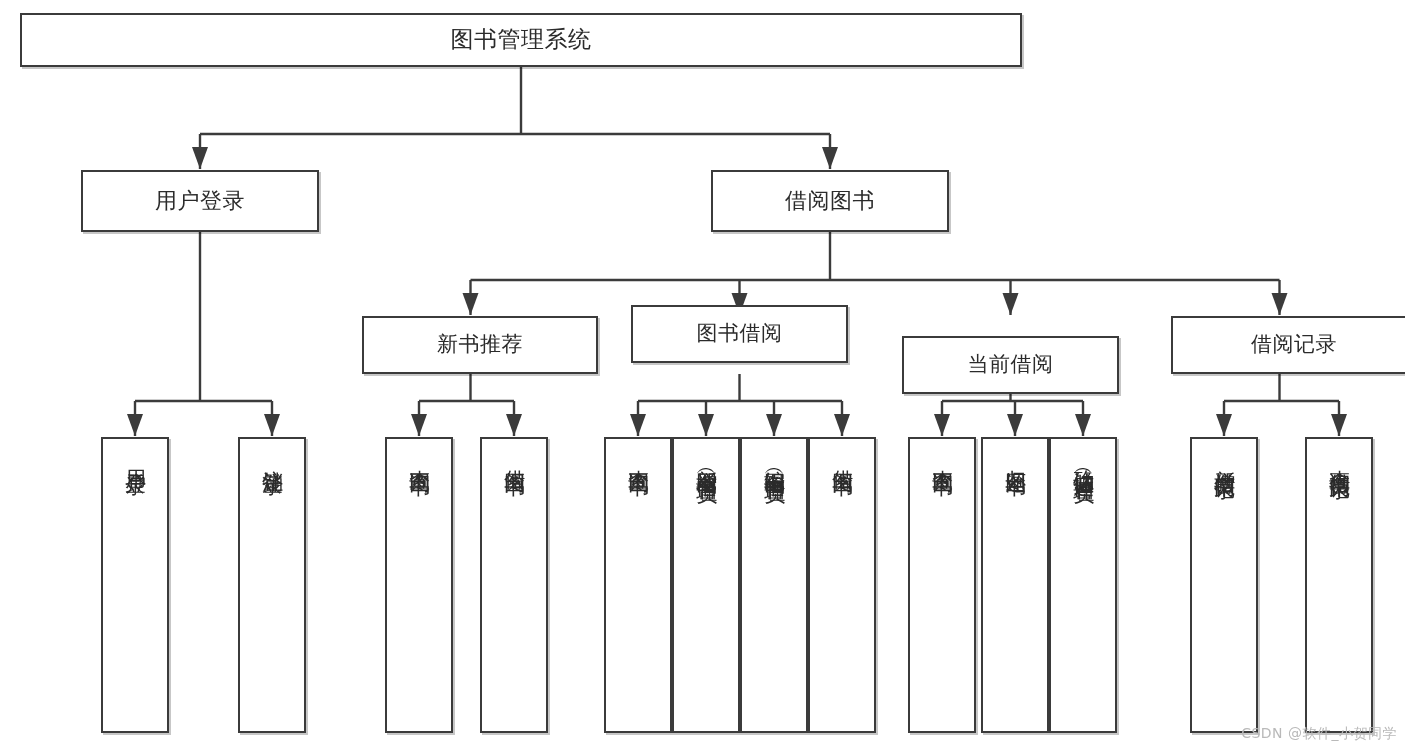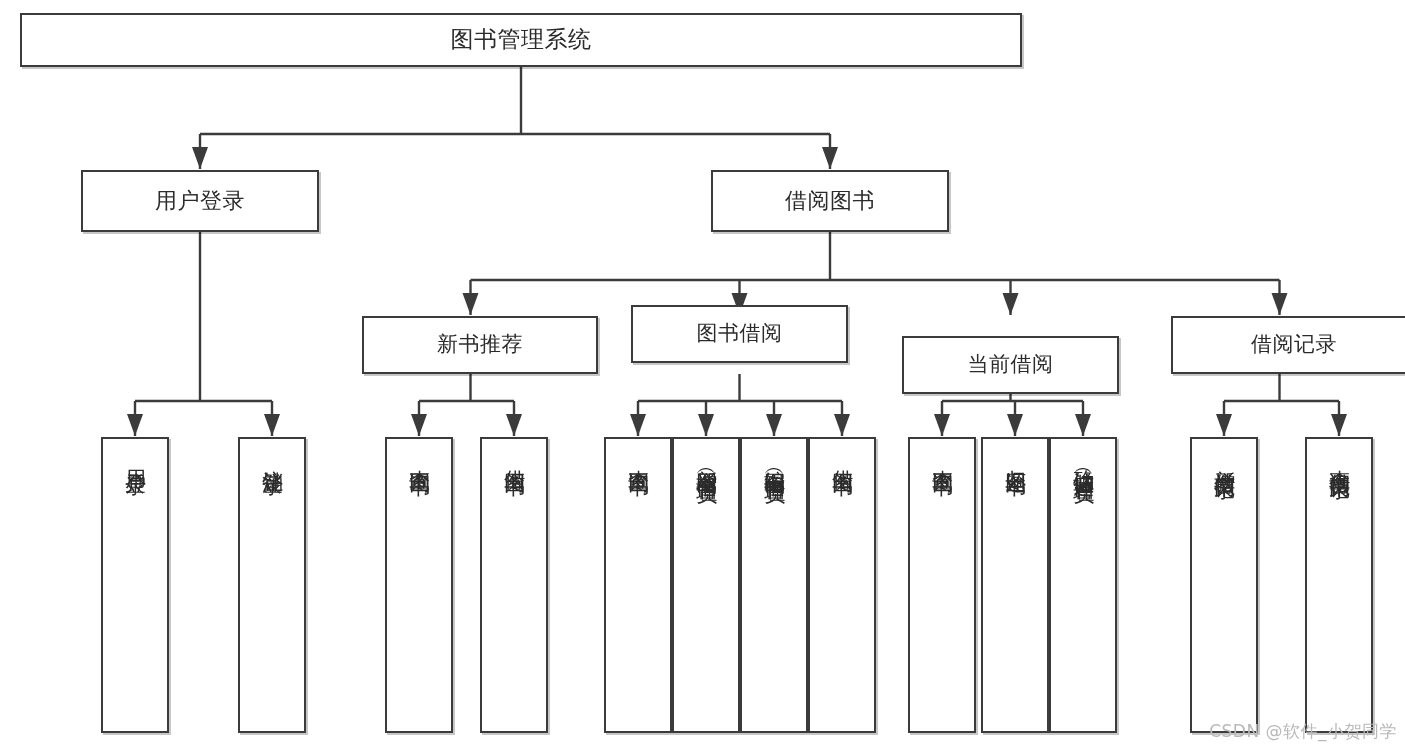--- a/index.html
+++ b/index.html
@@ -56,21 +56,21 @@
     text-orientation: upright;
     font-size: 21px;
     line-height: 1.22;
     letter-spacing: 2px;
     white-space: nowrap;
   }
   #watermark {
     position: absolute;
     right: 8px;
     bottom: 4px;
-    font-size: 17px;
+    font-size: 14px;
     color: #b9b9b9;
     letter-spacing: 0.5px;
     white-space: nowrap;
     user-select: none;
     margin-top: 20px;
   }
 </style>
 </head>
 <body>
 

